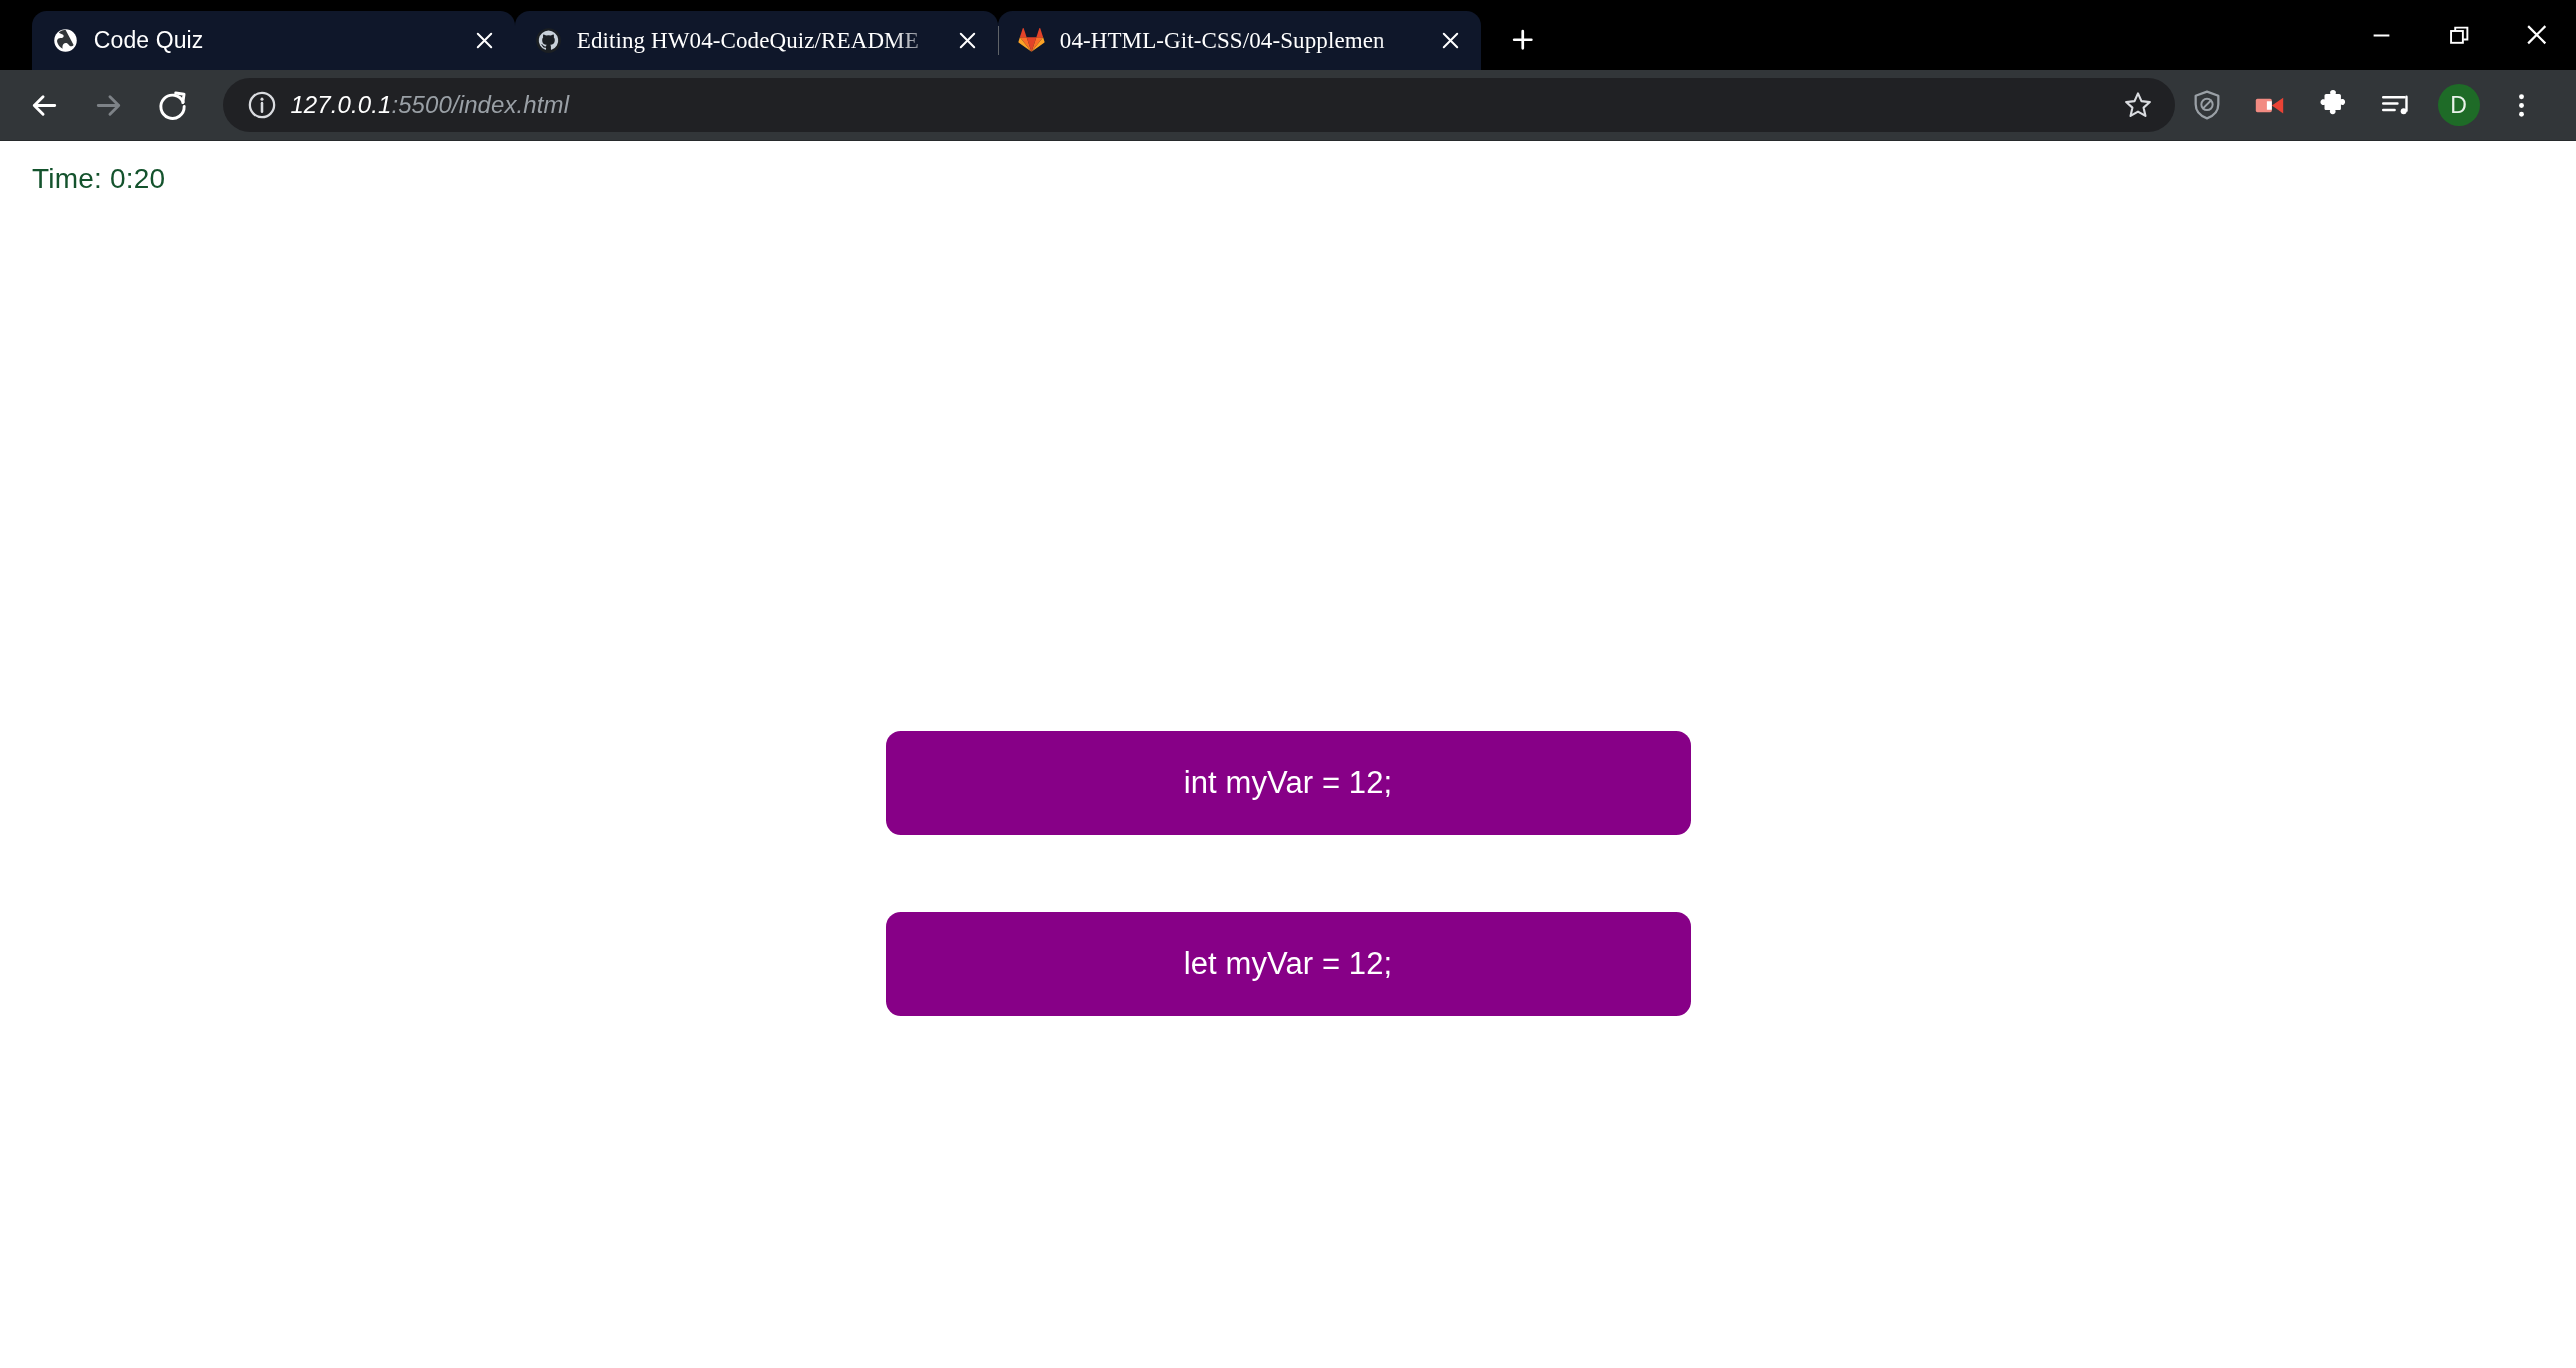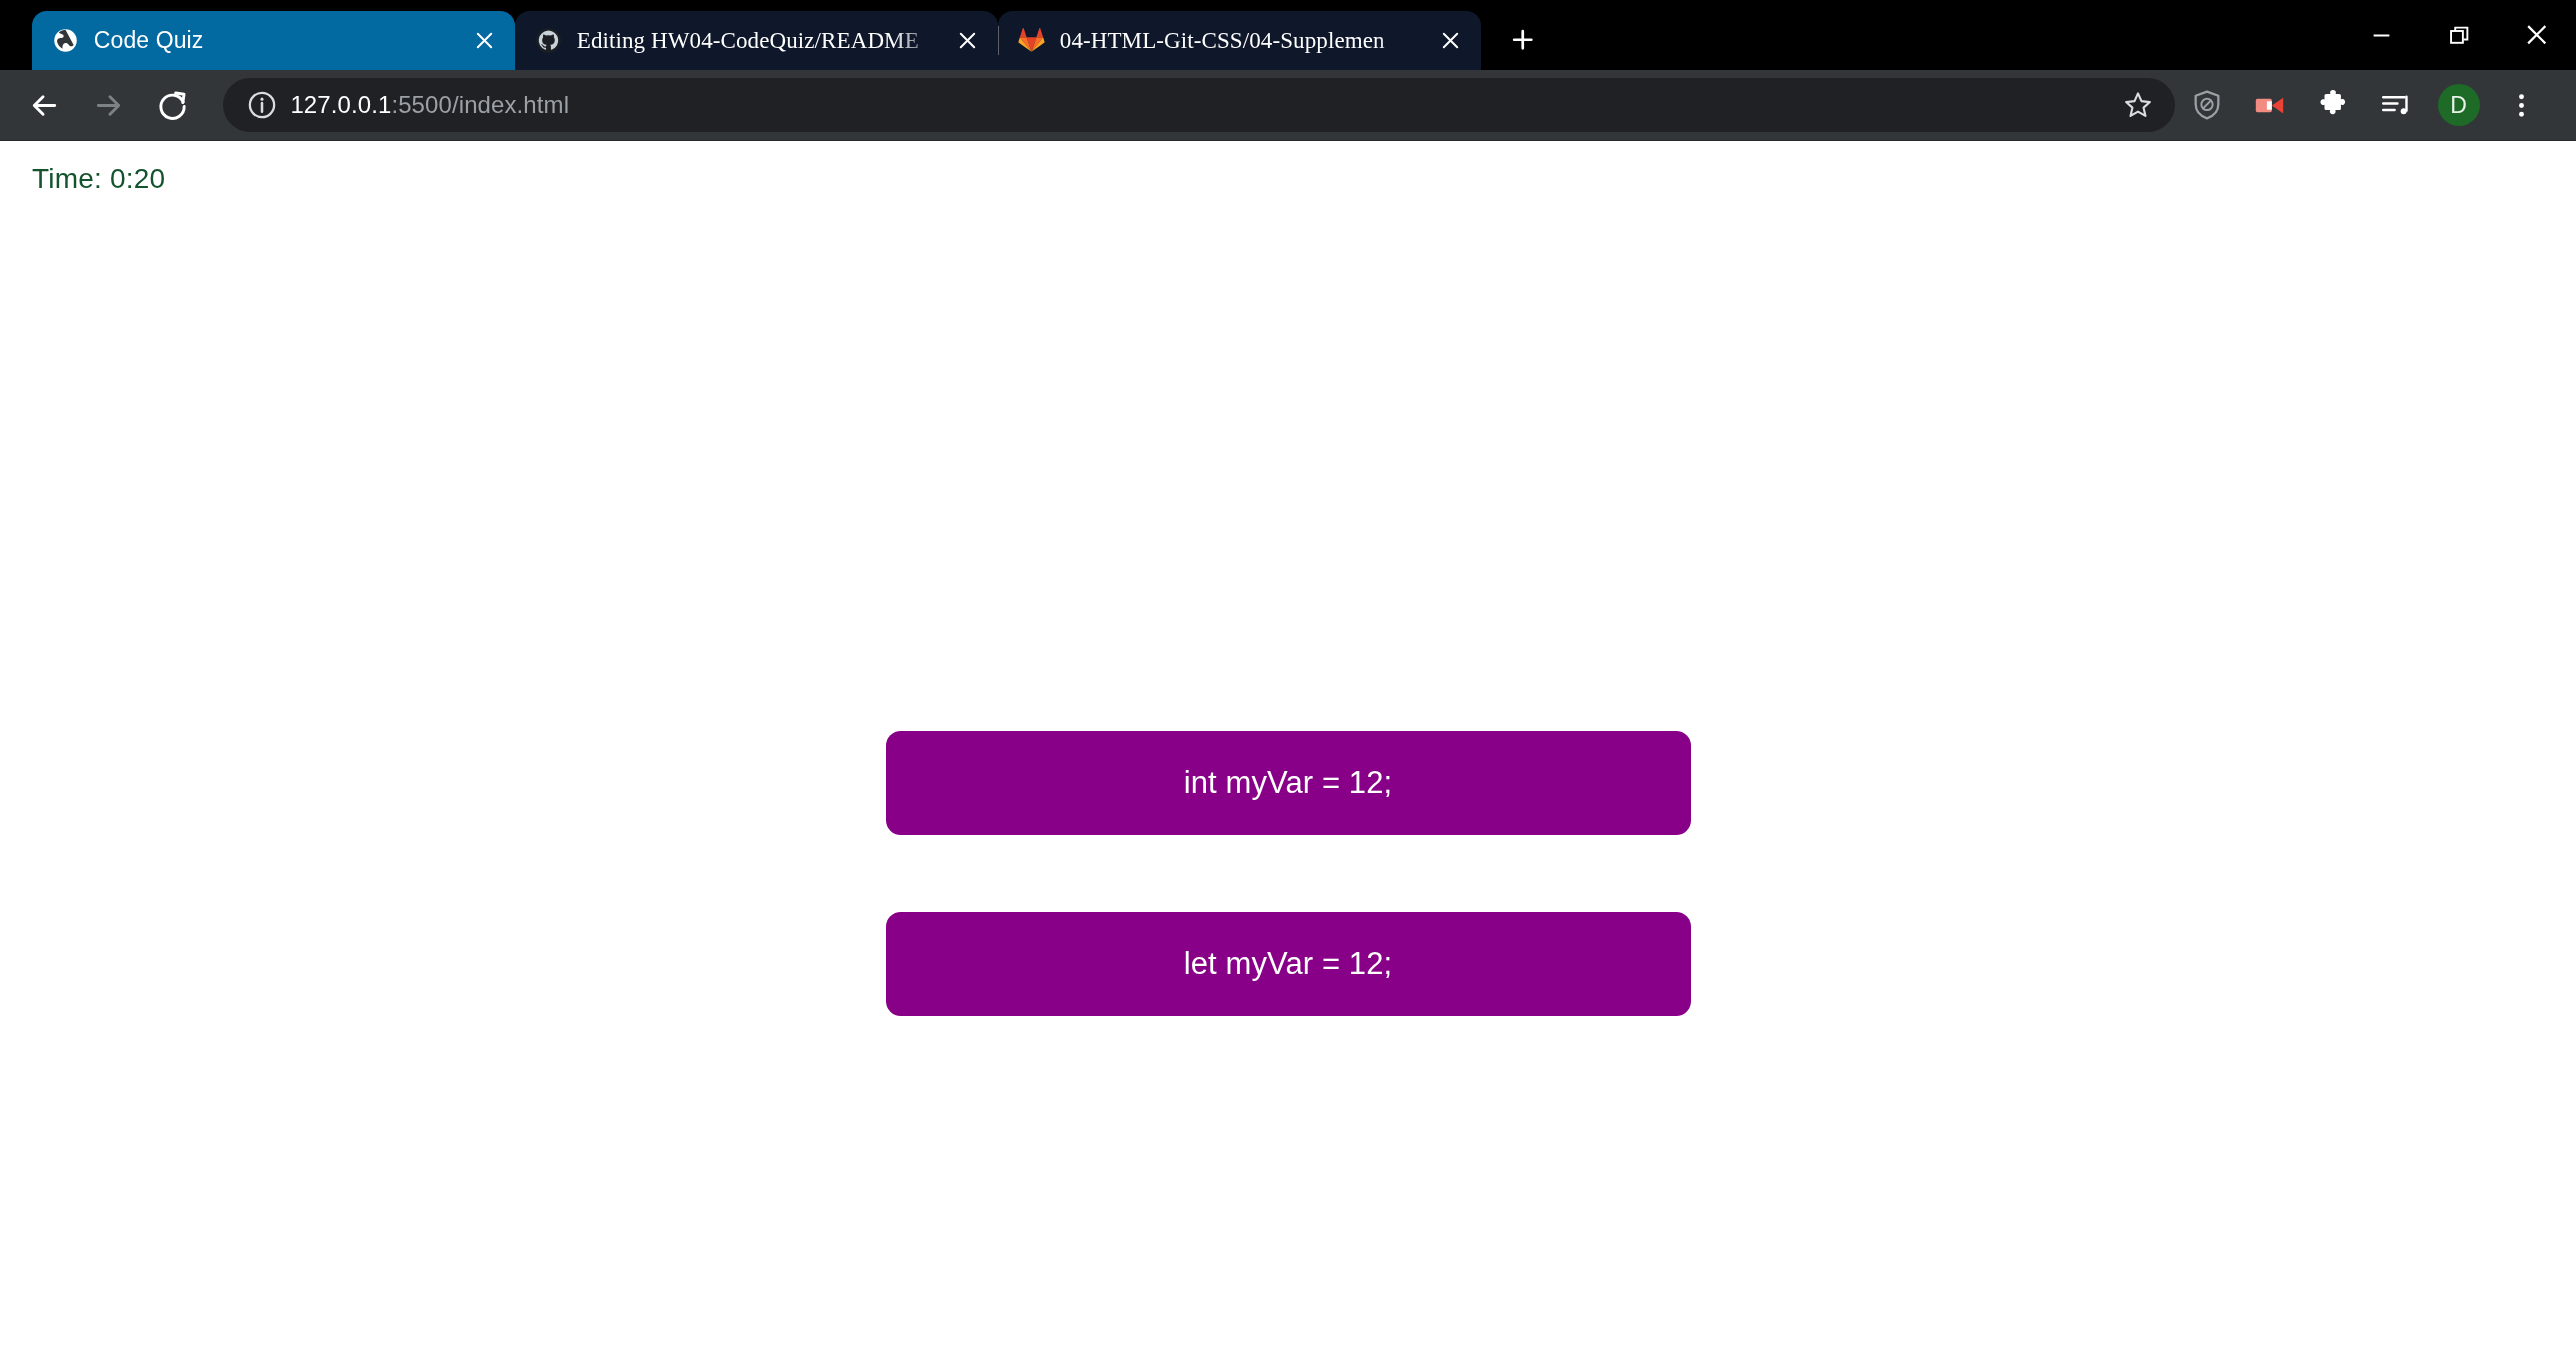--- a/index.html
+++ b/index.html
@@ -41,21 +41,21 @@
   .tab {
     height: 59px;
     display: flex;
     align-items: center;
     border-radius: 14.8px 14.8px 0 0;
     padding: 0 12px 0 19px;
     position: relative;
     cursor: default;
   }
   .tab.active {
-    background: #0369a1;
+    background: #0f172a;
     width: 483px;
   }
   .tab.inactive {
     background: #0f172a;
     width: 483px;
     font-family: Liberation Serif, serif;
   }
   .tab.inactive::before {
     content: "";
     position: absolute;
@@ -151,20 +151,21 @@
     height: 54px;
     background: #202124;
     border-radius: 27px;
     margin-left: 19px;
     margin-right: 0px;
     display: flex;
     align-items: center;
     max-width: 1952px;
     padding-left: 20px;
     padding-right: 6.7px;
+    font-style: italic;
   }
   .omnibox-info {
     width: 38px;
     height: 38px;
     flex: 0 0 38px;
     display: flex;
     align-items: center;
     justify-content: center;
     margin-right: 9.4px;
   }

